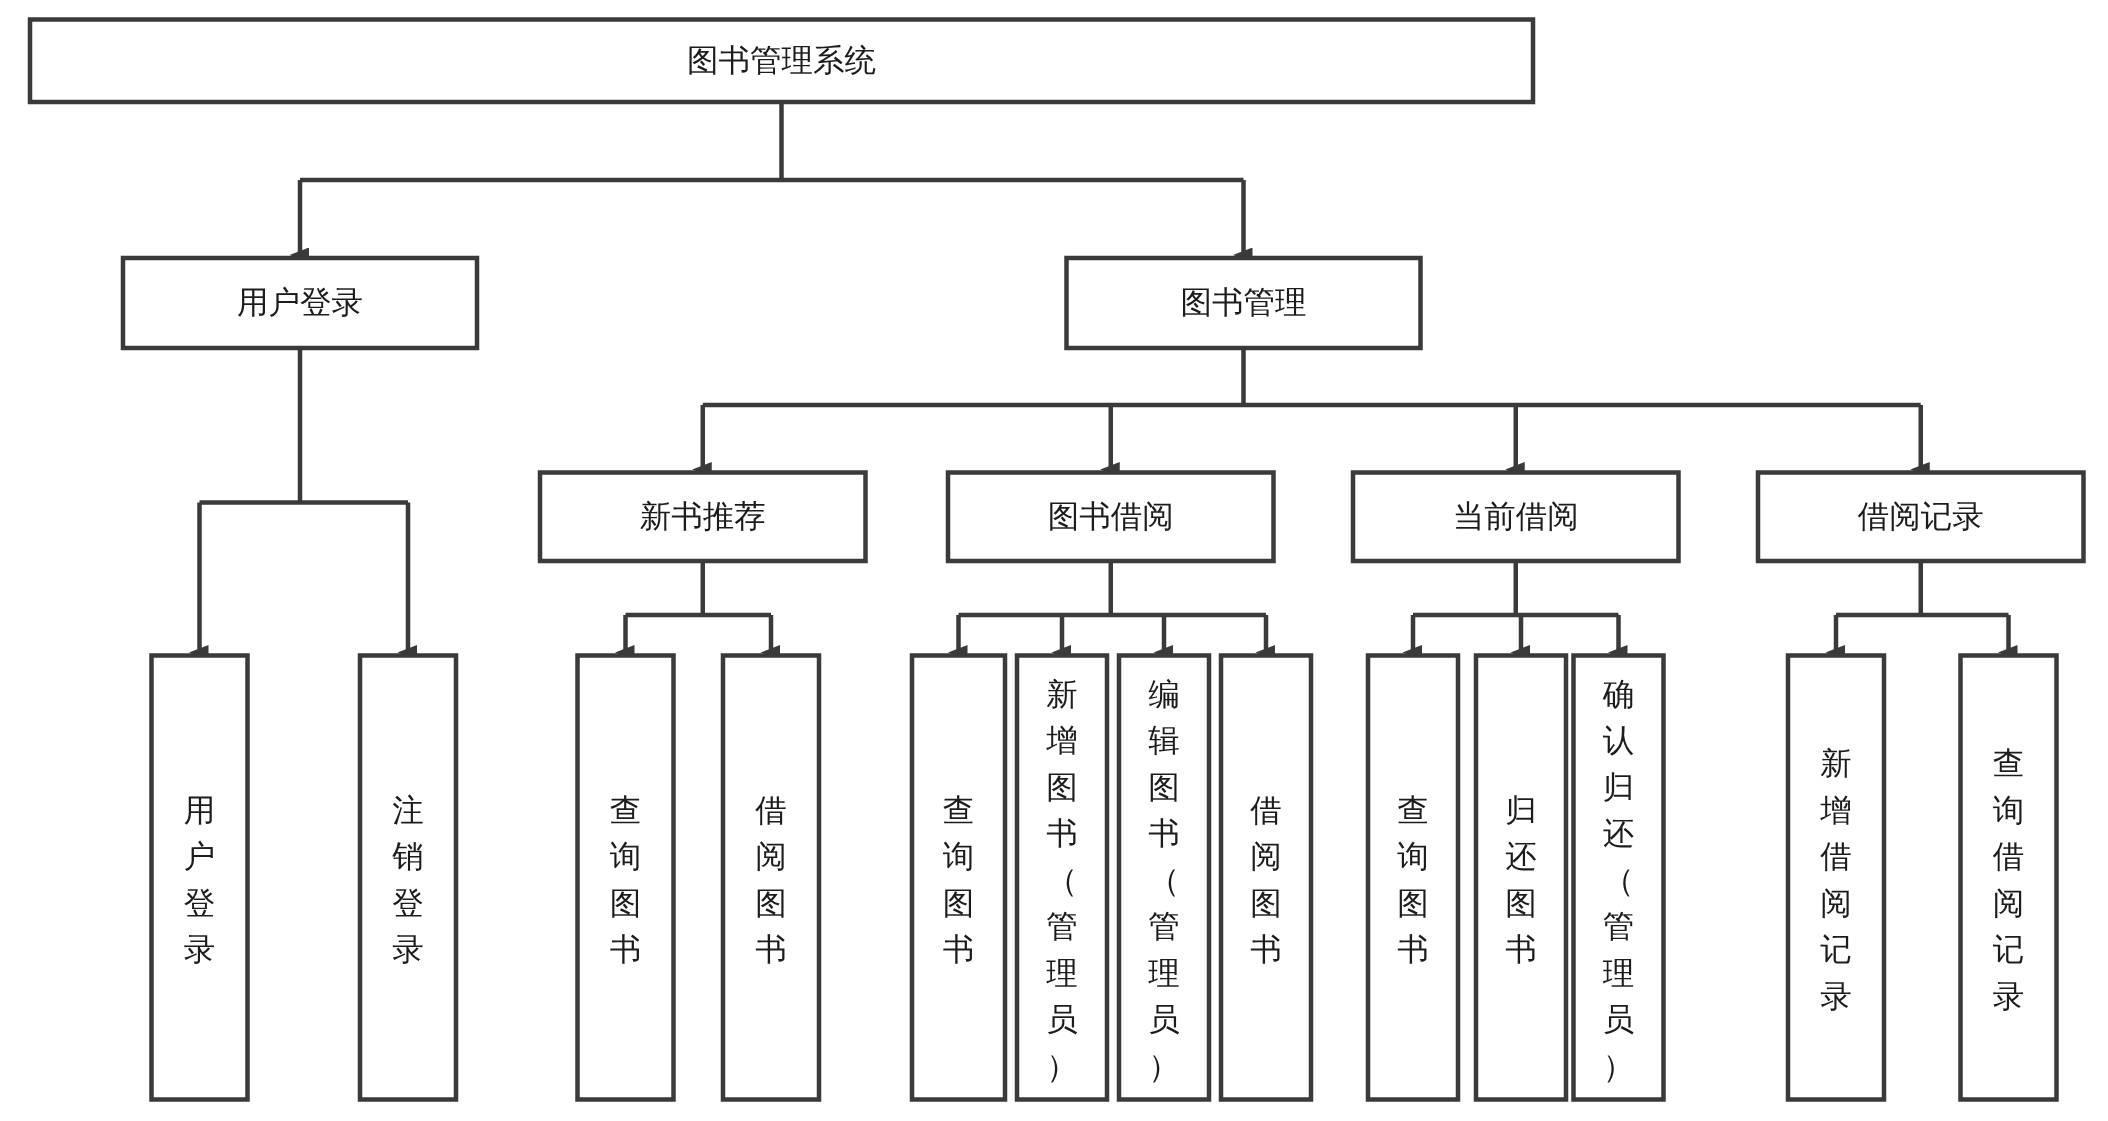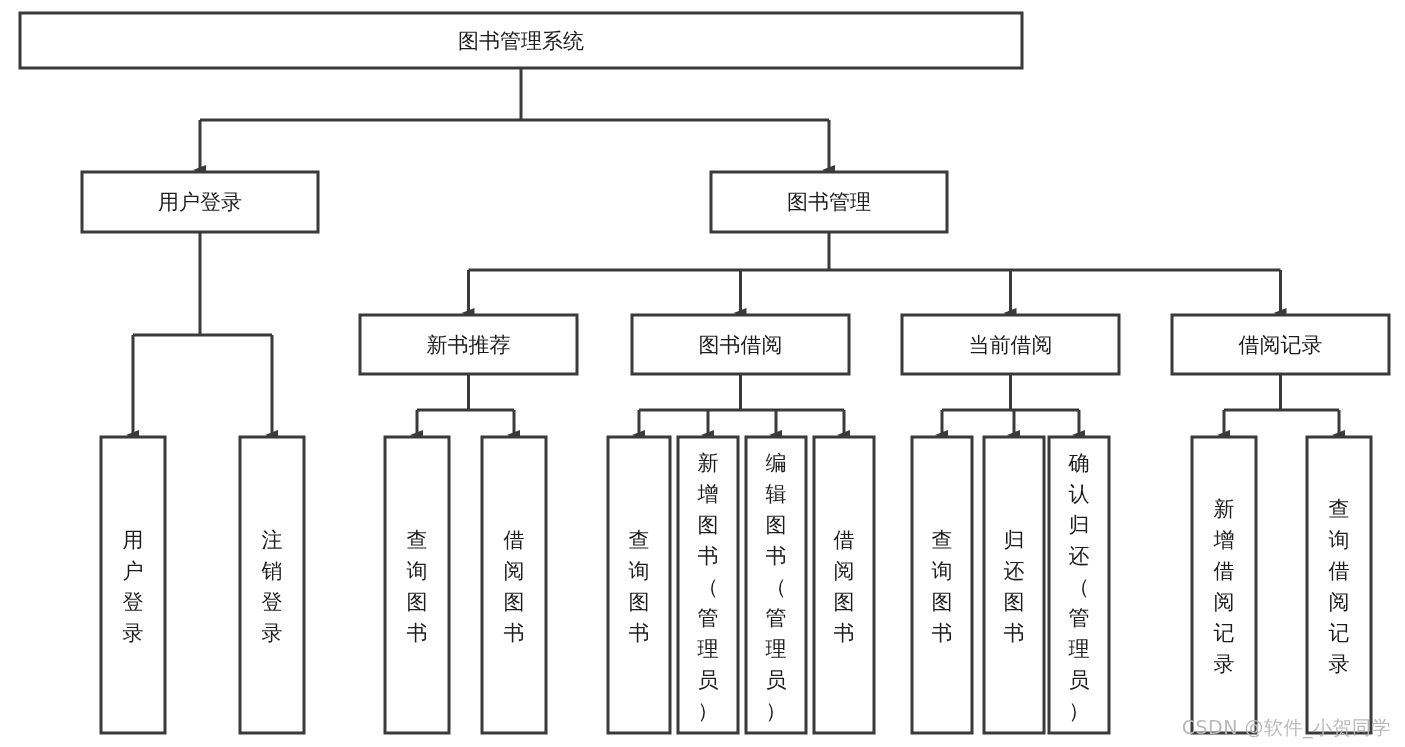--- a/index.html
+++ b/index.html
@@ -188,14 +188,13 @@
           <rect x="1192" y="437" width="64" height="296" class="node-rect"></rect>
           <text x="1224" class="leaf-label"><tspan x="1224" y="516.18">新</tspan><tspan x="1224" y="547.18">增</tspan><tspan x="1224" y="578.18">借</tspan><tspan x="1224" y="609.18">阅</tspan><tspan x="1224" y="640.18">记</tspan><tspan x="1224" y="671.18">录</tspan></text>
         </g>
         <g>
           <rect x="1307" y="437" width="64" height="296" class="node-rect"></rect>
           <text x="1339" class="leaf-label"><tspan x="1339" y="516.18">查</tspan><tspan x="1339" y="547.18">询</tspan><tspan x="1339" y="578.18">借</tspan><tspan x="1339" y="609.18">阅</tspan><tspan x="1339" y="640.18">记</tspan><tspan x="1339" y="671.18">录</tspan></text>
         </g>
       </g>
   </svg>
 
-  <div class="watermark">CSDN @软件_小贺同学</div>
 </div>
 
 </body></html>

